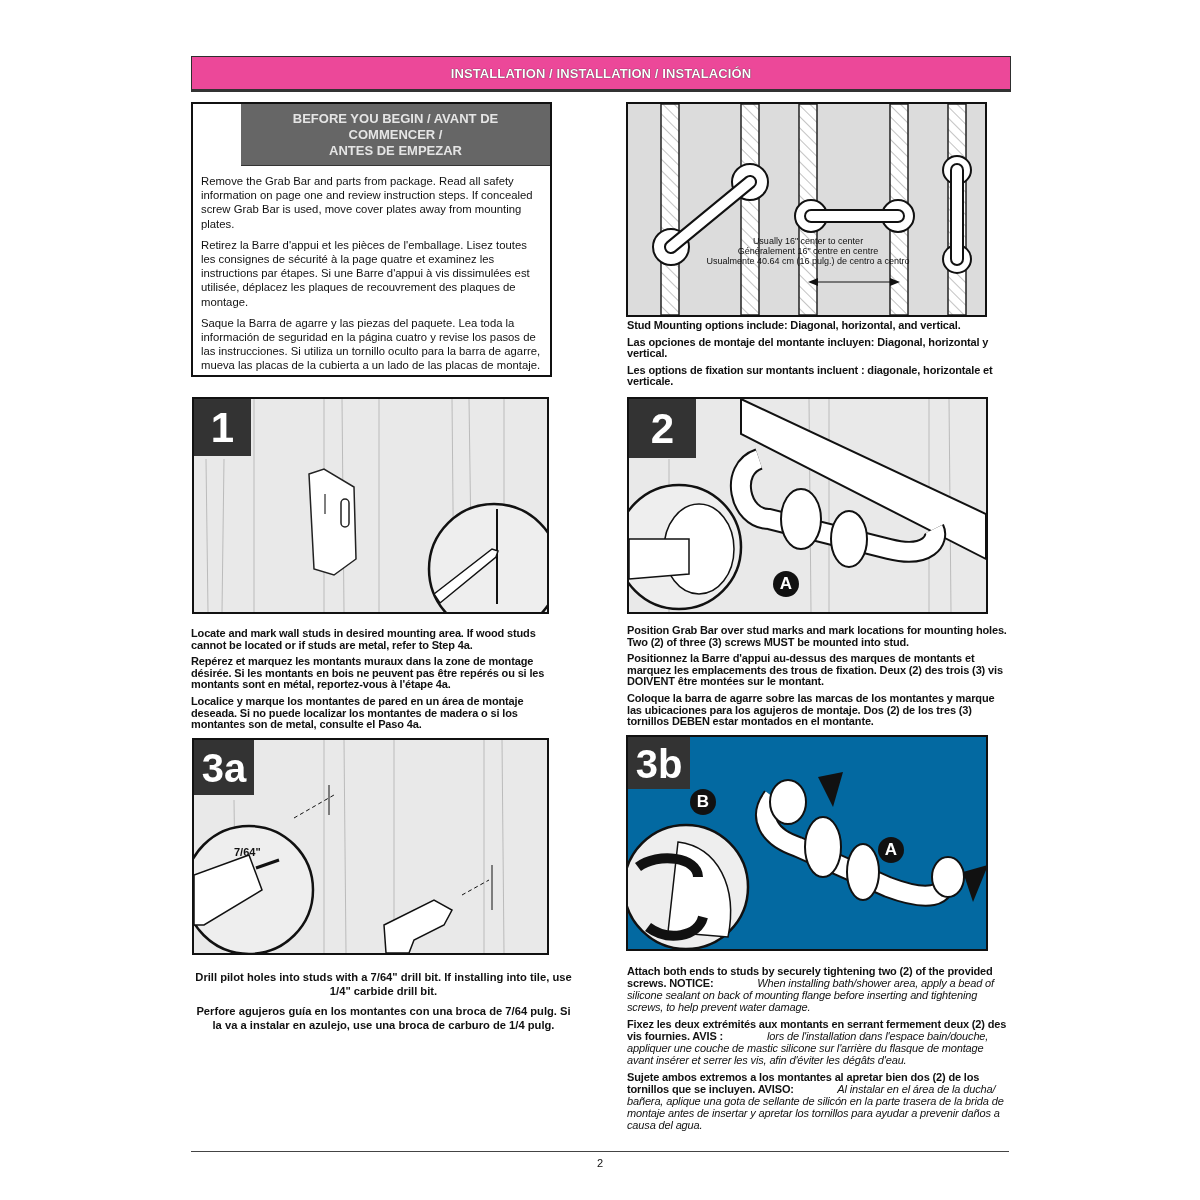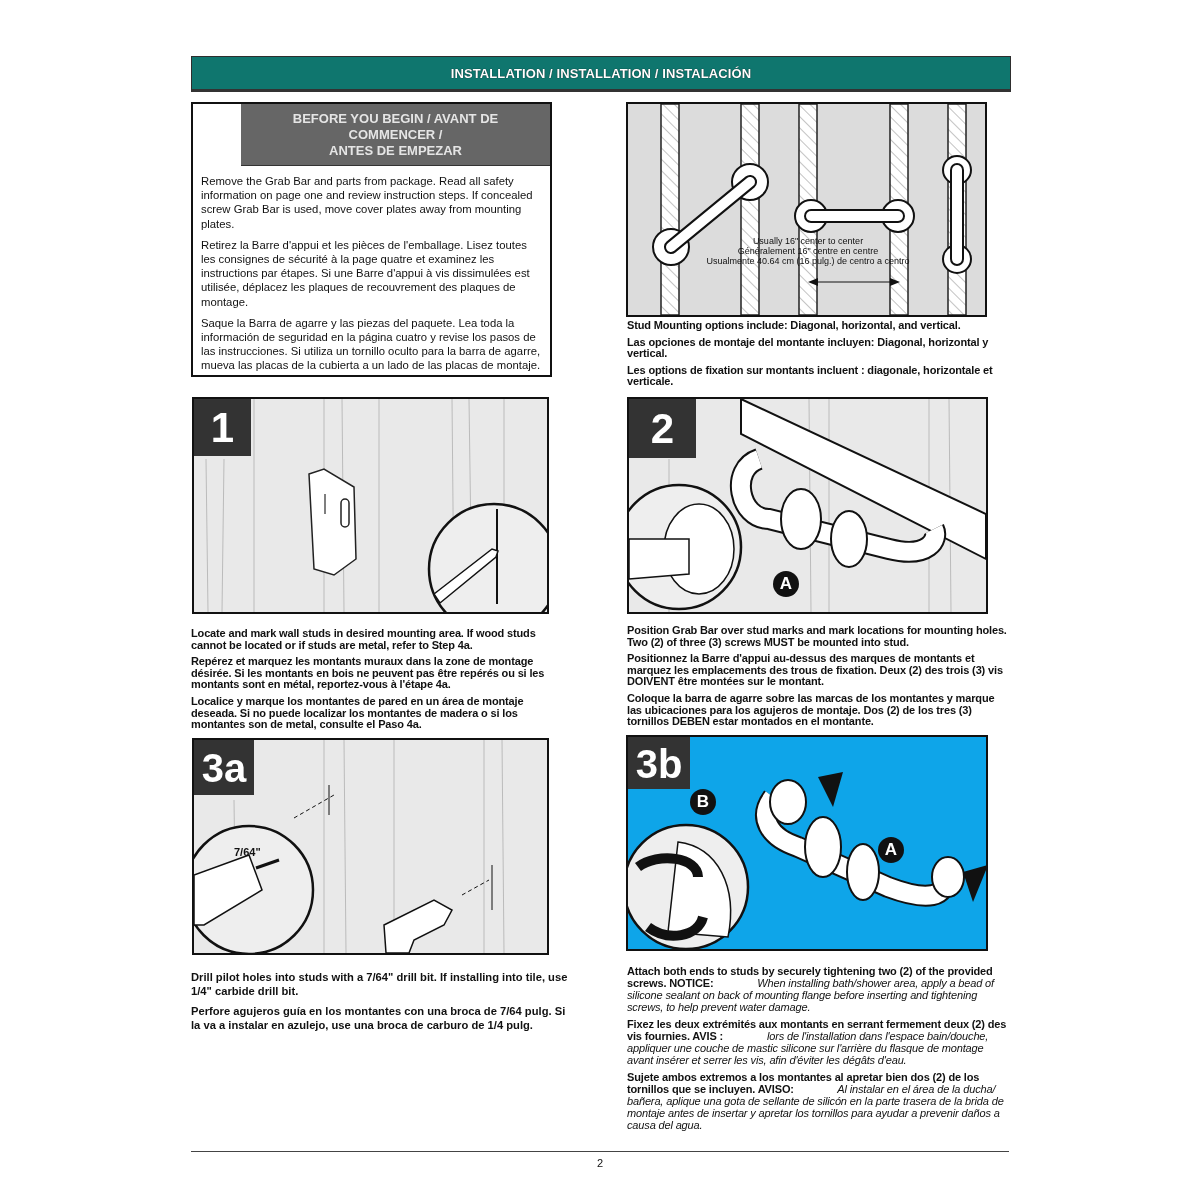--- a/index.html
+++ b/index.html
@@ -1,27 +1,27 @@
 <!DOCTYPE html>
 <html><head>
 <meta charset="utf-8">
 <style>
   html,body{margin:0;padding:0;background:#fff;}
   body{width:1200px;height:1200px;position:relative;font-family:"Liberation Sans",sans-serif;color:#111;overflow:hidden;}
   .abs{position:absolute;}
-  .banner{left:191px;top:56px;width:818px;height:32px;background:#0f766e;border:1px solid #2e2e2e;border-bottom:3px solid #333;color:#fff;font-weight:bold;font-size:13px;display:flex;align-items:center;justify-content:center;letter-spacing:.1px;text-shadow:0 0 1px #000;}
+  .banner{left:191px;top:56px;width:818px;height:32px;background:#ec4899;border:1px solid #2e2e2e;border-bottom:3px solid #333;color:#fff;font-weight:bold;font-size:13px;display:flex;align-items:center;justify-content:center;letter-spacing:.1px;text-shadow:0 0 1px #000;}
   .byb{left:191px;top:102px;width:361px;height:275px;border:2px solid #111;box-sizing:border-box;}
   .byb-head{background:#666;color:#e5e5e5;font-weight:bold;font-size:13px;text-align:center;line-height:16px;padding:7px 10px 6px;border-bottom:1px solid #333;margin-left:48px;}
   .byb-body{padding:8px 8px 0 8px;font-size:11.3px;line-height:14.2px;}
   .byb-body p{margin:0 0 7px 0;}
   .fig{border:2px solid #111;box-sizing:border-box;background:#e8e8e8;overflow:hidden;}
   .step-num{position:absolute;left:0;top:0;background:#333;color:#fff;font-weight:bold;font-size:44px;line-height:60px;text-align:center;}
   .cap{font-size:11px;line-height:11.6px;font-weight:bold;letter-spacing:-.15px;}
   .cap p{margin:0 0 5px 0;}
-  .cap2{font-size:11.2px;line-height:14px;font-weight:bold;}
+  .cap2{font-size:11.2px;line-height:14px;font-weight:bold;text-align:center;}
   .cap2 p{margin:0 0 6px 0;}
   .it{font-style:italic;font-weight:normal;margin-left:41px;}
   .footer-line{left:191px;top:1151px;width:818px;height:1px;background:#444;}
   .pageno{left:590px;top:1157px;width:20px;text-align:center;font-size:11px;}
   svg{display:block;}
 </style>
 </head>
 <body>
 
 <div class="abs banner">
@@ -170,21 +170,21 @@
     <line x1="62" y1="128" x2="85" y2="120" stroke="#111" stroke-width="3"></line>
   </svg>
   <div class="step-num" style="width:60px;height:55px;font-size:40px;line-height:56px;">3a</div>
   <div class="abs" style="left:40px;top:106px;font-weight:bold;font-size:11px;">7/64"</div>
 </div>
 <div class="abs cap2" style="left:191px;top:970px;width:385px;">
   <p>Drill pilot holes into studs with a 7/64" drill bit. If installing into tile, use 1/4" carbide drill bit.</p>
   <p>Perfore agujeros guía en los montantes con una broca de 7/64 pulg. Si la va a instalar en azulejo, use una broca de carburo de 1/4 pulg.</p>
 </div>
 
-<div class="abs fig" style="left:626px;top:735px;width:362px;height:216px;background:#0ea5e9;">
+<div class="abs fig" style="left:626px;top:735px;width:362px;height:216px;background:#0369a1;">
   <svg width="358" height="212" viewBox="0 0 358 212">
     <g stroke="#111" stroke-width="2" fill="#fff">
       <path d="M145 60 C130 80 140 100 170 110 L260 150 C300 165 320 160 315 140" fill="none" stroke-width="22"></path>
       <path d="M145 60 C130 80 140 100 170 110 L260 150 C300 165 320 160 315 140" fill="none" stroke="#fff" stroke-width="18"></path>
       <ellipse cx="160" cy="65" rx="18" ry="22"></ellipse>
       <ellipse cx="195" cy="110" rx="18" ry="30"></ellipse>
       <ellipse cx="235" cy="135" rx="16" ry="28"></ellipse>
       <ellipse cx="320" cy="140" rx="16" ry="20"></ellipse>
     </g>
     <polygon points="190,40 215,35 205,70" fill="#111"></polygon>

